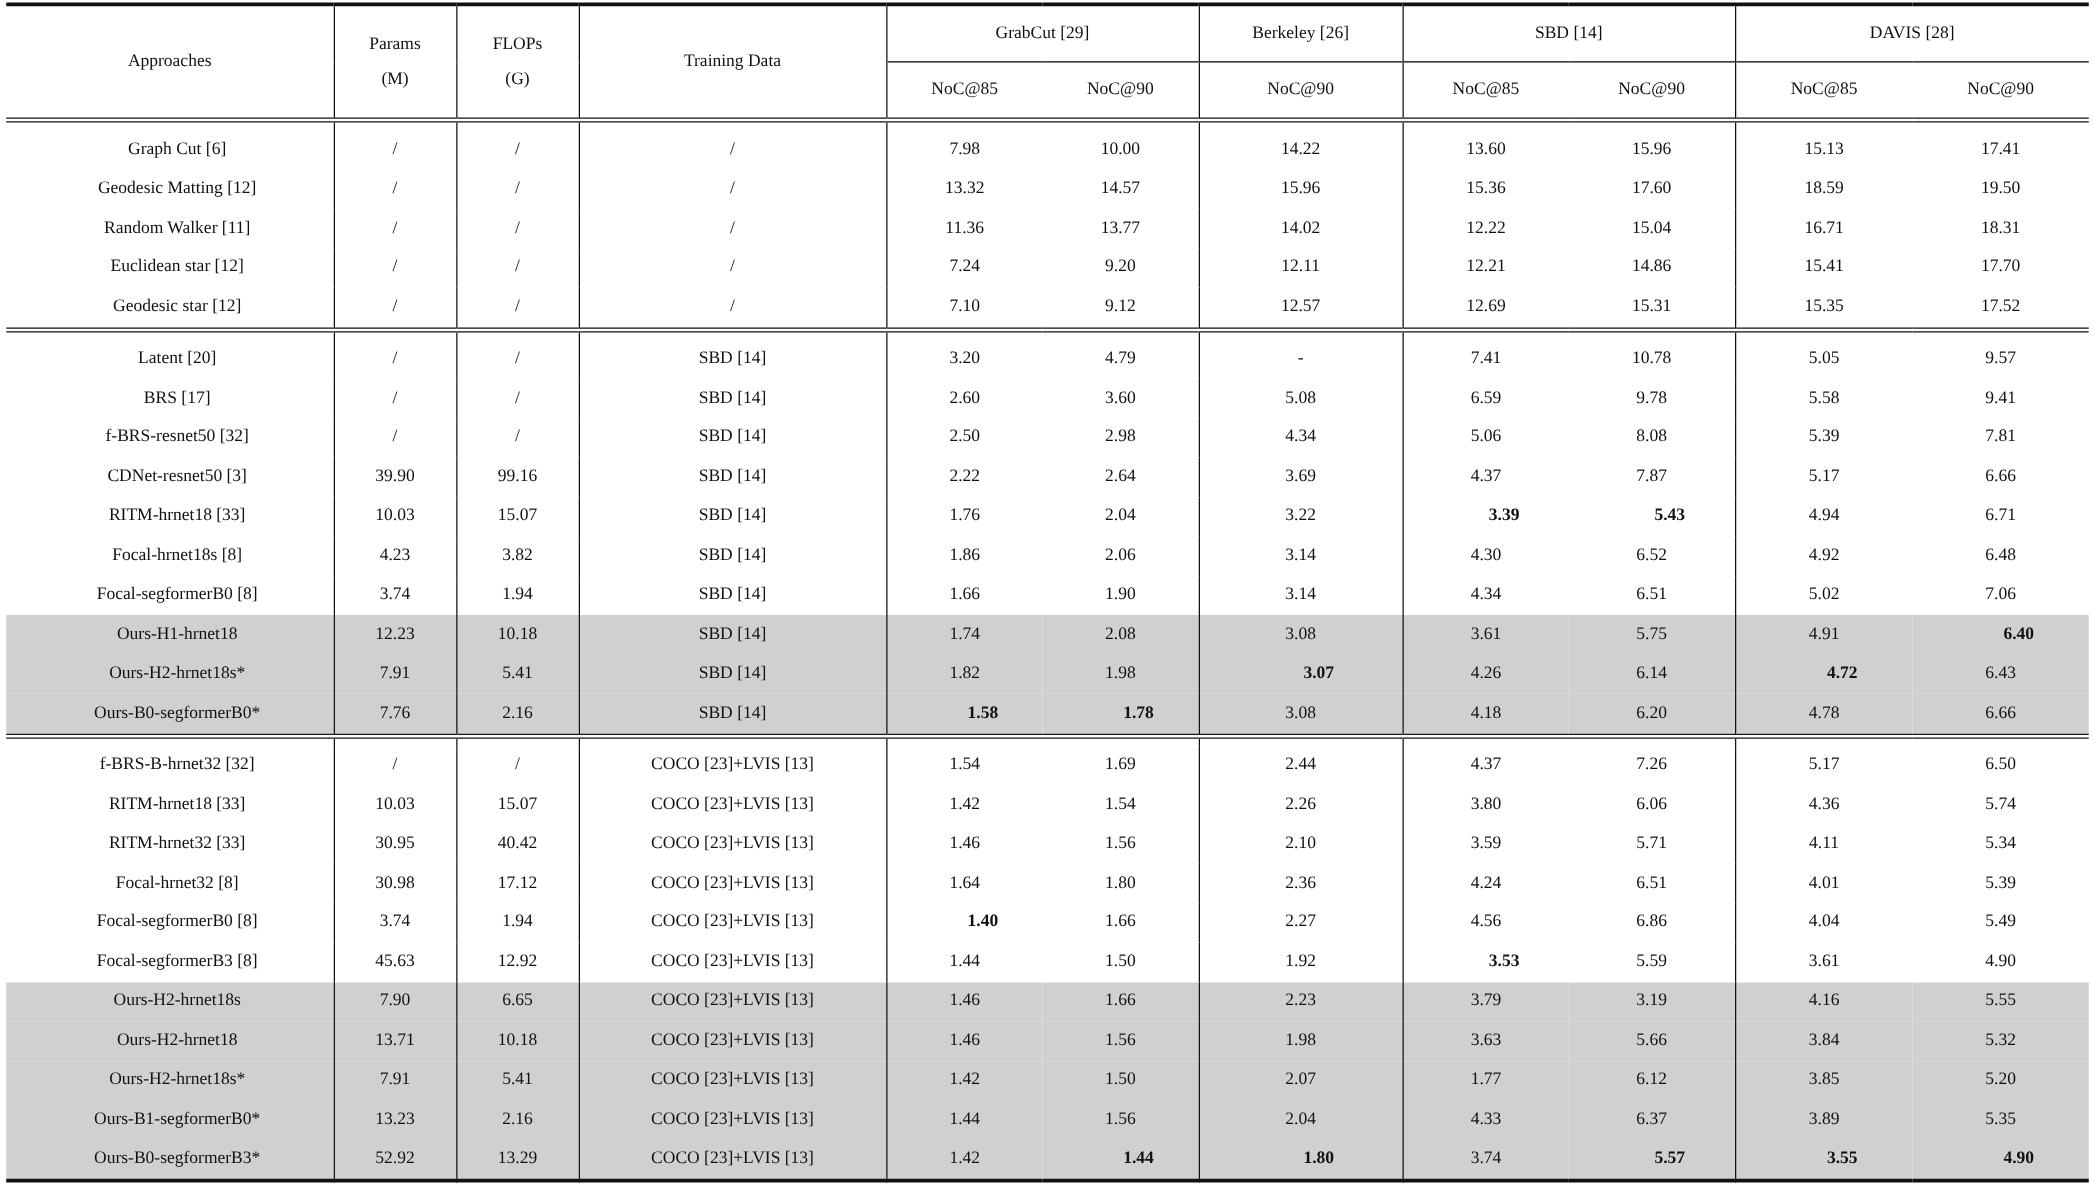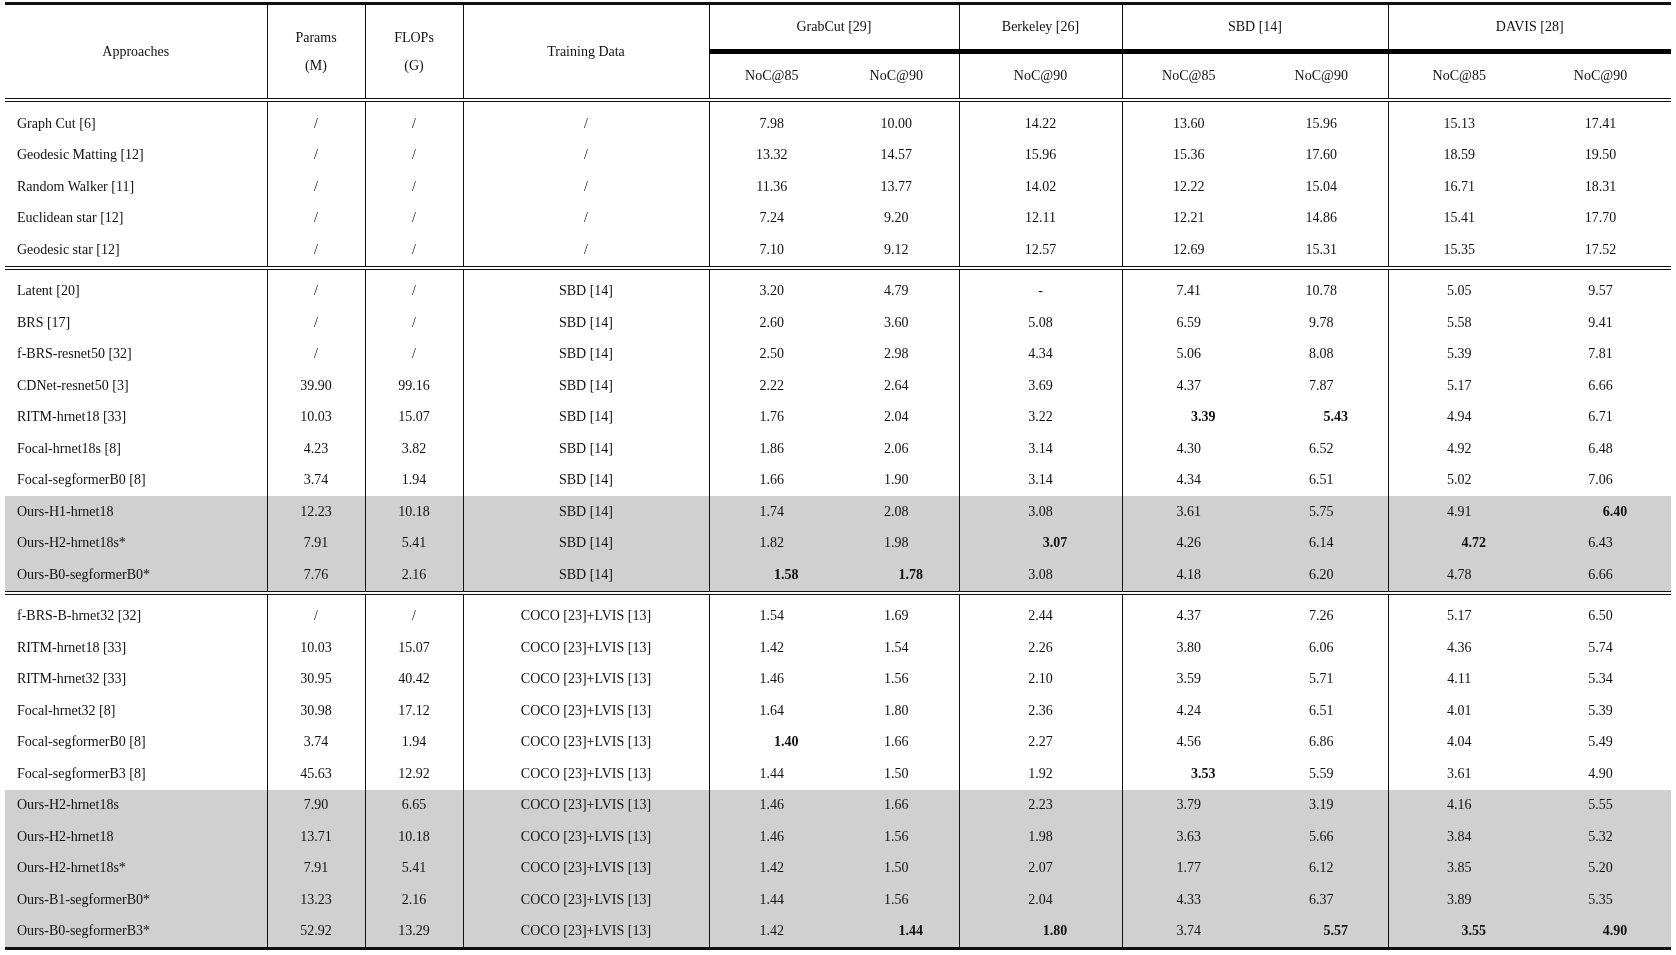--- a/index.html
+++ b/index.html
@@ -3,24 +3,24 @@
 <meta charset="utf-8">
 <style>
   html, body { margin: 0; padding: 0; background: #ffffff; }
   body { width: 1676px; height: 955px; overflow: hidden; font-family: "Liberation Serif", "DejaVu Serif", serif; color: #111; }
   .wrap { position: absolute; left: 5px; top: 2px; width: 1666px; }
   table { border-collapse: collapse; width: 1666px; table-layout: fixed; font-size: 14px; }
   td, th { padding: 0; font-weight: normal; white-space: nowrap; }
   .top-rule { border-top: 3px solid #111; }
   .hdr1 td { height: 44px; vertical-align: middle; }
   .hdr2 td { height: 44px; vertical-align: middle; }
-  .hdr2 .metric { border-top: 5px solid #000000; }
+  .hdr2 .metric { border-top: 1px solid #000000; }
   .sep td { height: 6px; }
   .row td { height: 31.5px; vertical-align: middle; }
-  .name { text-align: left; padding-left: 12px; }
+  .name { text-align: center; padding-left: 12px; }
   .c { text-align: center; }
   .vl { border-left: 1px solid #111; }
   .shade td { background: #d0d0d0; }
   .b { font-weight: bold; padding-left: 29px; }
   .hdr-text { line-height: 28px; margin-top: 12px; }
   .bottom td { border-top: 3px solid #111; height: 0; }
 </style>
 </head>
 <body>
 

